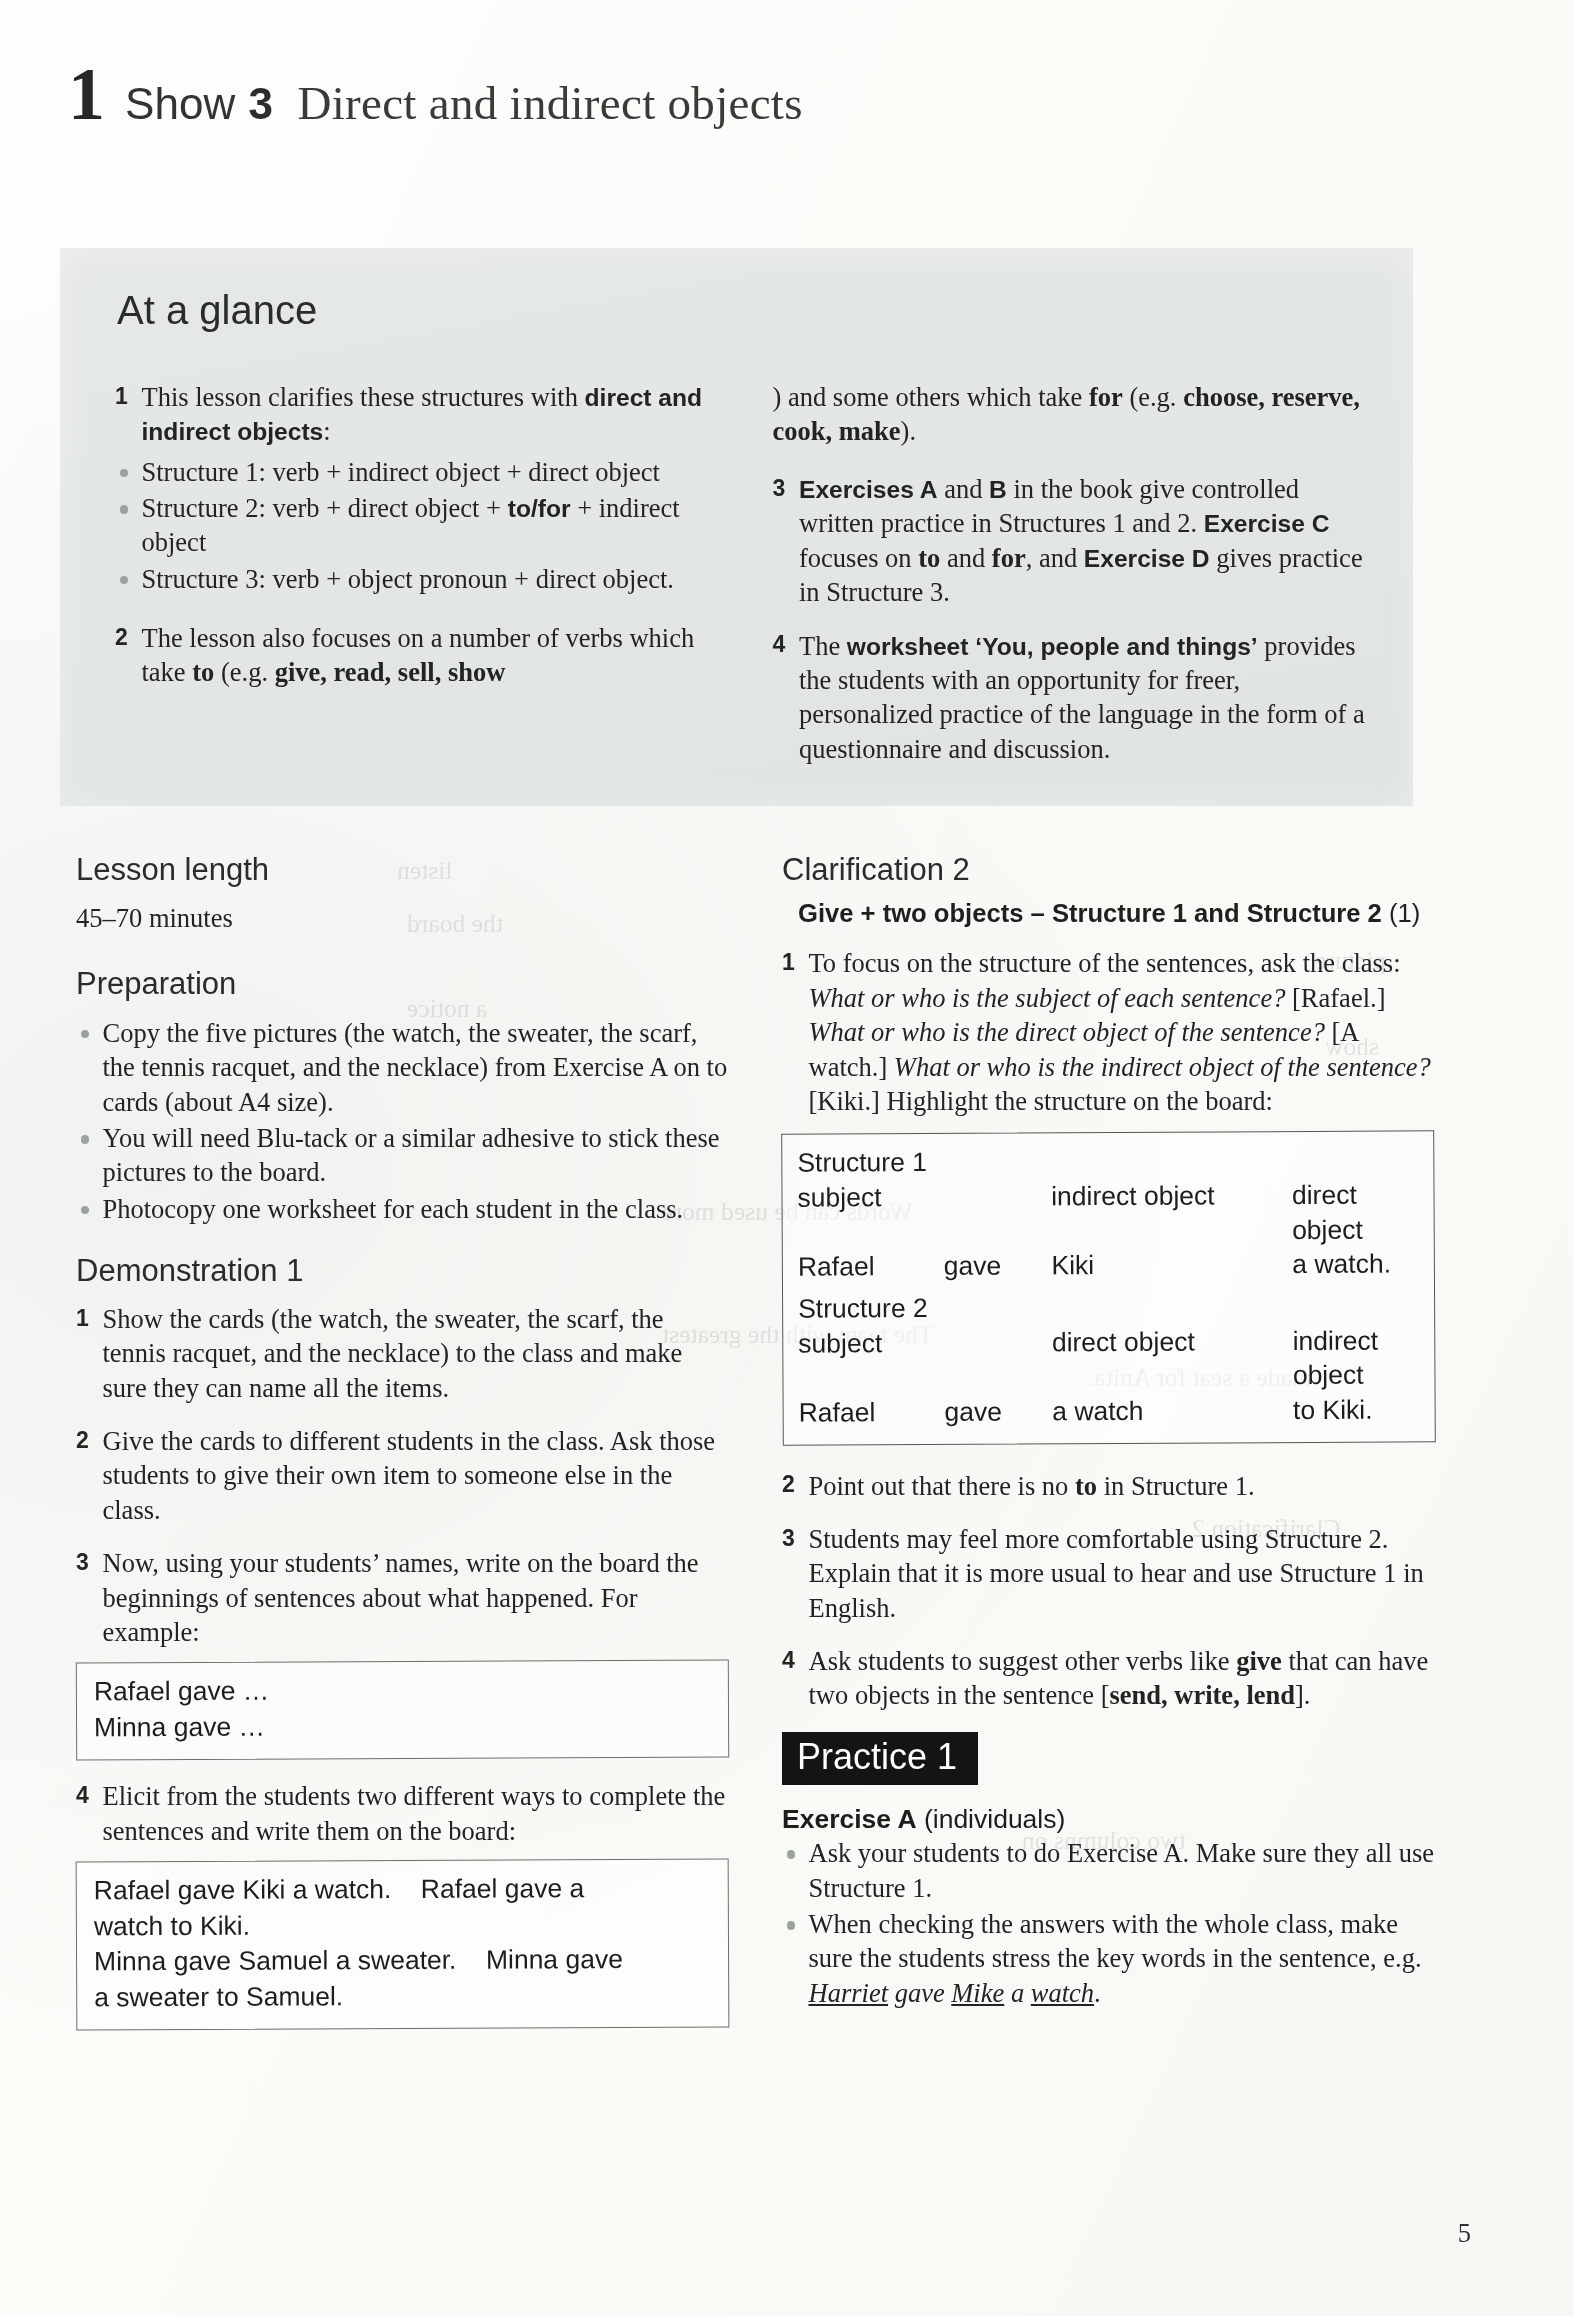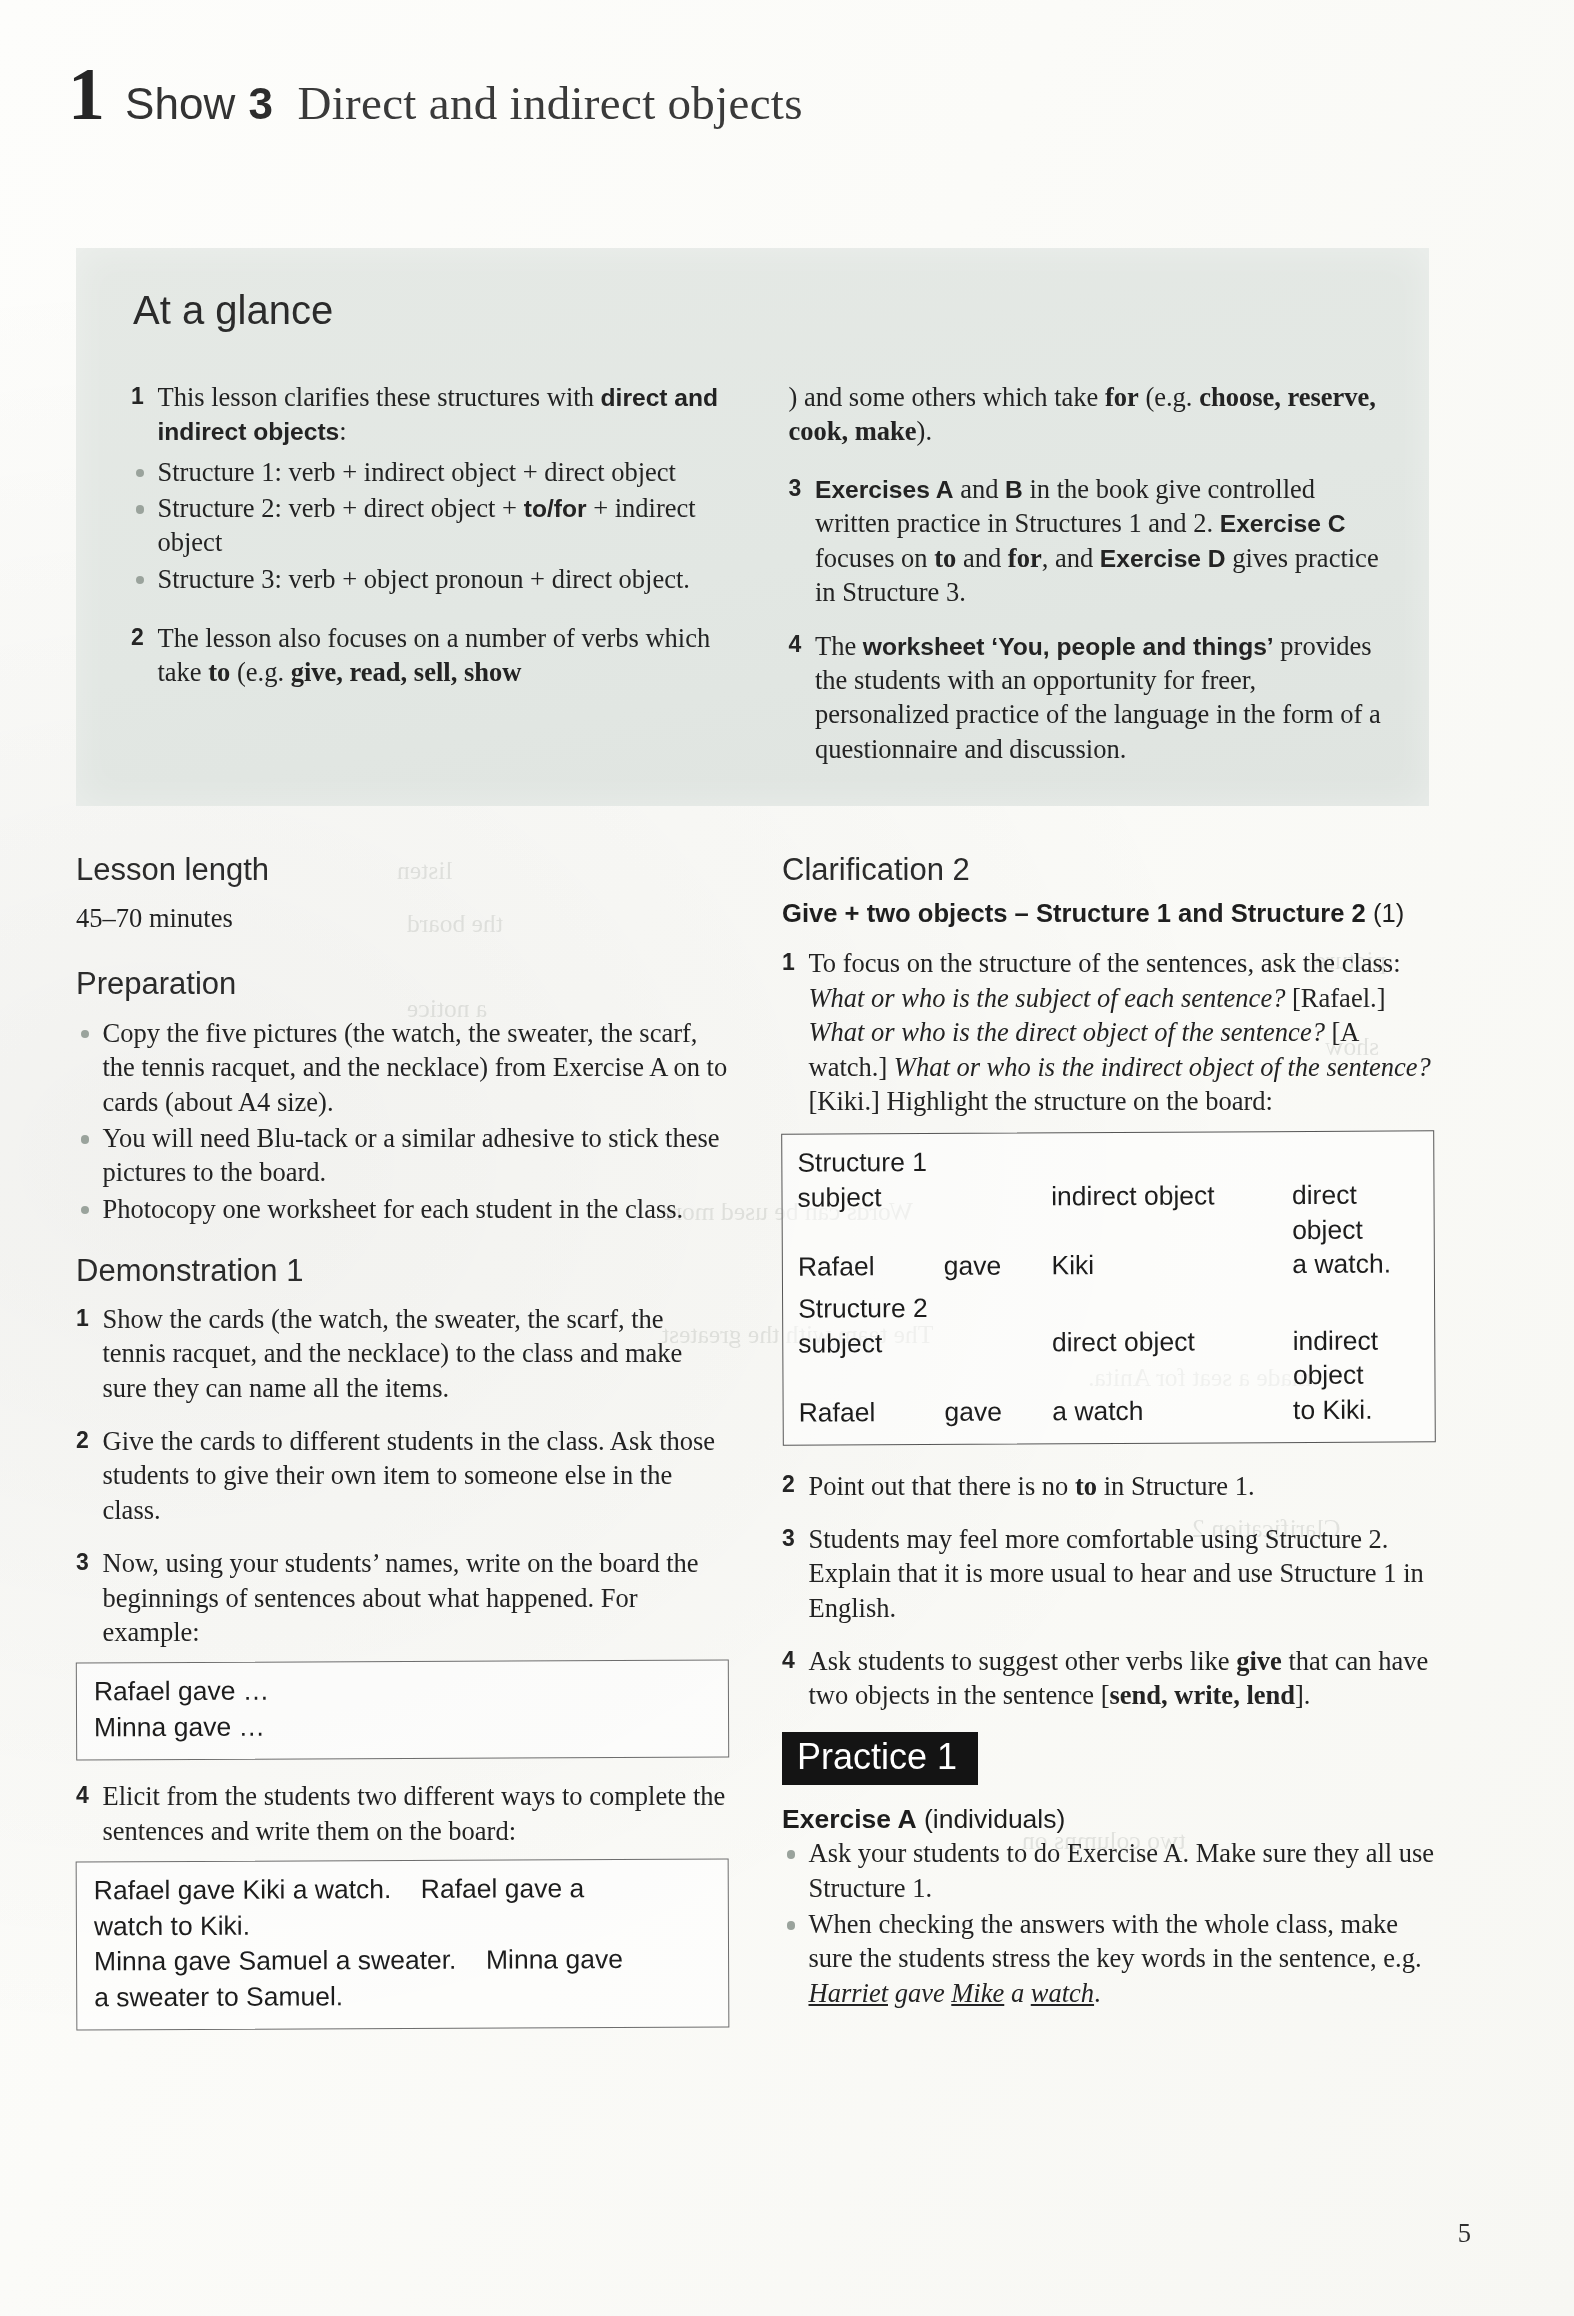--- a/index.html
+++ b/index.html
@@ -57,21 +57,21 @@
   .hdr-title {
     font-family:"Liberation Serif", serif;
     font-size:47px;
     color:#3a3a3a;
     letter-spacing:0.3px;
   }
 
   
   .glance {
     position:absolute;
-    left:76px; top:248px; width:1353px; height:558px;
+    left:60px; top:248px; width:1353px; height:558px;
     background:linear-gradient(170deg,#e5e9e5 0%, #e2e7e3 55%, #dfe4e0 100%);
     box-shadow:inset 0 0 38px rgba(255,255,255,0.35);
   }
   .glance-title {
     position:absolute; left:57px; top:40px;
     font-family:"Liberation Sans", sans-serif;
     font-size:40px;
     color:#2b2b2b;
   }
   .glance-cols {
@@ -127,21 +127,21 @@
     margin:0 0 13.2px 0;
   }
   h2.sec.tight { margin-bottom:9.5px; }
   .plain { font-size:26.5px; line-height:1.32; color:#232323; margin:0 0 5.7px 0; }
 
   .subhead {
     font-family:"Liberation Sans", sans-serif;
     font-weight:700; font-size:25.6px;
     color:#1f1f1f;
     line-height:1.25;
-    margin:0 0 17px 0;
+    margin:0 0 17px 16px;
   }
   .subhead .reg { font-weight:400; }
 
   
   .board {
     border:1.9px solid #6d6d6d;
     background:rgba(255,255,255,0.55);
     padding:11.4px 17px 13.2px 17px;
     margin:11.4px 0 21px 0;
     font-family:"Liberation Sans", sans-serif;

